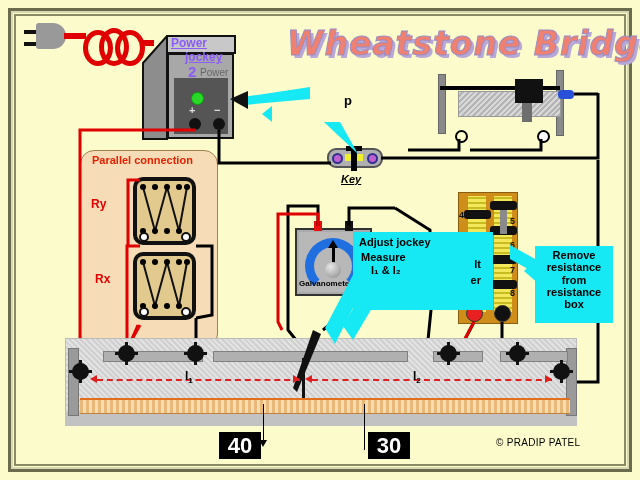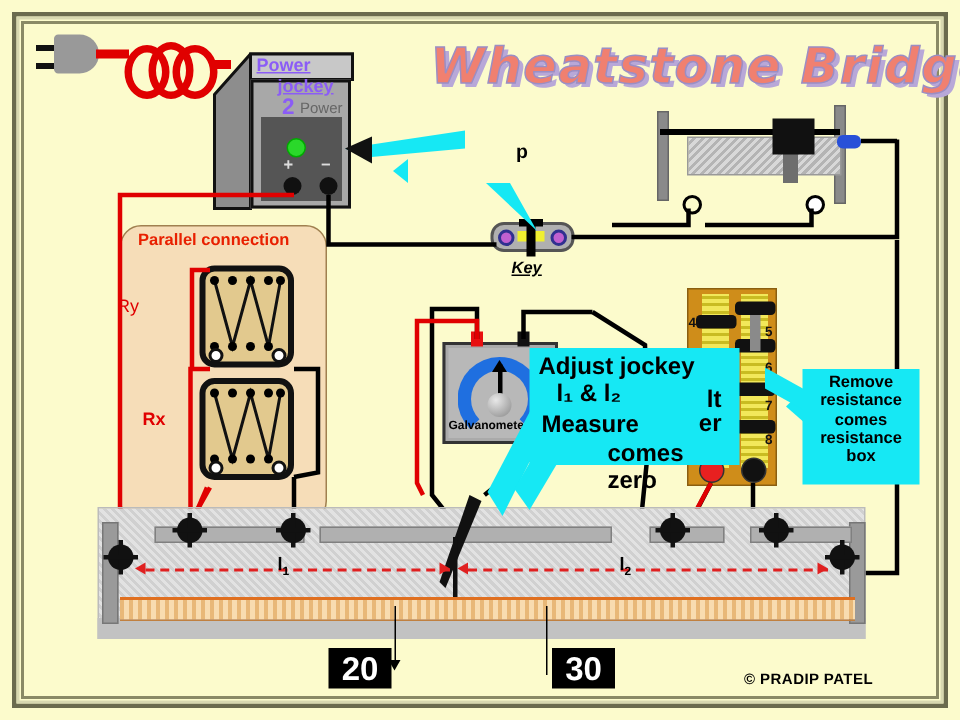--- a/index.html
+++ b/index.html
@@ -100,21 +100,21 @@
   .arrowR{border-left:7px solid #e02020;}
   .ilabel{position:absolute;font-size:12px;font-weight:bold;color:#000;}
   .ilabel sub{font-size:8px;}
 
   
   .readout{position:absolute;background:#000;color:#fff;font-weight:bold;font-size:22px;
      text-align:center;font-family:"Liberation Sans",sans-serif;}
   .leader{position:absolute;width:1px;background:#000;}
   .leadarrow{position:absolute;width:0;height:0;border-left:4px solid transparent;border-right:4px solid transparent;border-top:7px solid #000;}
 
-  .copy{position:absolute;left:496px;top:448px;font-size:10px;font-weight:bold;color:#000;letter-spacing:.3px;}
+  .copy{position:absolute;left:496px;top:437px;font-size:10px;font-weight:normal;color:#000;letter-spacing:.3px;}
 </style>
 </head>
 <body>
 
 <div id="stage">
 
   <div class="frame-outer"></div>
   <div class="frame-gap"></div>
   <div class="frame-inner"></div>
 
@@ -188,21 +188,21 @@
       <circle cx="32" cy="8" r="3"></circle>
     <circle cx="44" cy="52" r="3"></circle>
       <circle cx="52" cy="8" r="3"></circle>
     <circle cx="20" cy="8" r="3"></circle>
       <circle cx="44" cy="8" r="3"></circle>
       <circle cx="32" cy="52" r="3"></circle>
       <circle cx="8" cy="52" r="3"></circle>
     <circle cx="9" cy="58" r="4" fill="#fff" stroke="#111" stroke-width="2"></circle>
     <circle cx="51" cy="58" r="4" fill="#fff" stroke="#111" stroke-width="2"></circle>
   </svg>
-  <div class="lbl" style="left:78px;top:197px;font-size:12px;font-weight:normal;color:#e00000;">Ry</div>
+  <div class="lbl" style="left:91px;top:197px;font-size:12px;font-weight:bold;color:#e00000;">Ry</div>
 
   <div class="coilbox" style="left:133px;top:252px;width:63px;height:68px;"></div>
   <svg width="60" height="64" style="position:absolute;left:135px;top:254px;">
     <polyline points="8,8 20,52 32,8 44,52 52,8" fill="none" stroke="#111" stroke-width="2"></polyline>
     <circle cx="8" cy="8" r="3"></circle>
       <circle cx="20" cy="52" r="3"></circle>
       <circle cx="32" cy="8" r="3"></circle>
     <circle cx="44" cy="52" r="3"></circle>
       <circle cx="52" cy="8" r="3"></circle>
     <circle cx="20" cy="8" r="3"></circle>
@@ -340,56 +340,55 @@
     <div class="dash" style="left:312px;top:379px;width:240px;"></div>
     <div class="arrowL" style="left:305px;top:375px;"></div>
     <div class="arrowR" style="left:545px;top:375px;"></div>
     <div class="ilabel" style="left:413px;top:369px;">
       <span>l</span><sub>2</sub>
     </div>
   </div>
 
   <div class="leader" style="left:263px;top:404px;height:38px;"></div>
   <div class="leadarrow" style="left:259px;top:440px;"></div>
-  <div class="readout" style="left:219px;top:432px;width:42px;height:27px;line-height:27px;">20</div>
+  <div class="readout" style="left:219px;top:432px;width:42px;height:27px;line-height:27px;">40</div>
 
   <div class="leader" style="left:364px;top:404px;height:46px;"></div>
   <div class="readout" style="left:368px;top:432px;width:42px;height:27px;line-height:27px;">30</div>
 
   <svg width="140" height="90" style="position:absolute;left:262px;top:66px;z-index:28;">
     <polygon points="10,40 0,48 10,56" fill="#16e8f4"></polygon>
     <polygon points="78,56 96,88 62,56" fill="#16e8f4"></polygon>
   </svg>
 
   <svg width="90" height="40" style="position:absolute;left:220px;top:85px;z-index:27;">
     <polygon points="90,2 10,14 24,20 90,14" fill="#16e8f4"></polygon>
     <polygon points="10,14 28,6 28,24" fill="#111"></polygon>
   </svg>
 
-  <div class="callout" style="left:353px;top:232px;width:140px;height:74px;padding-top:4px;font-size:16px;text-align:left;">
+  <div class="callout" style="left:353px;top:232px;width:140px;height:74px;padding-top:4px;font-size:11px;text-align:left;">
     <div style="padding-left:6px;">Adjust jockey</div>
+    <div style="padding-left:8px;margin-top:3px;">Measure</div>
     <div style="padding-left:18px;">l₁ &amp; l₂</div>
-    <div style="padding-left:8px;margin-top:3px;">Measure</div>
-    <div style="padding-left:52px;margin-top:1px;">comes zero</div>
     <span style="position:absolute;right:12px;top:26px;">lt</span>
     <span style="position:absolute;right:12px;top:42px;">er</span>
   </div>
 
   <svg width="130" height="110" style="position:absolute;left:295px;top:240px;z-index:27;">
     <polygon points="70,12 86,12 40,104 30,88" fill="#16e8f4"></polygon>
     <polygon points="92,10 108,16 58,100 48,86" fill="#16e8f4"></polygon>
   </svg>
 
   <svg width="60" height="50" style="position:absolute;left:510px;top:245px;z-index:27;">
     <polygon points="30,10 58,26 30,40 14,26" fill="#16e8f4"></polygon>
     <polygon points="0,0 36,20 36,34 0,14" fill="#16e8f4"></polygon>
   </svg>
   <div class="callout" style="left:535px;top:246px;width:78px;height:74px;padding-top:3px;font-size:11px;">
     <div>Remove</div>
     <div>resistance</div>
-    <div>comes</div>
+    <div>from</div>
     <div>resistance</div>
     <div>box</div>
   </div>
 
   <div class="copy">© PRADIP PATEL</div>
 
 </div>
 
 </body></html>

